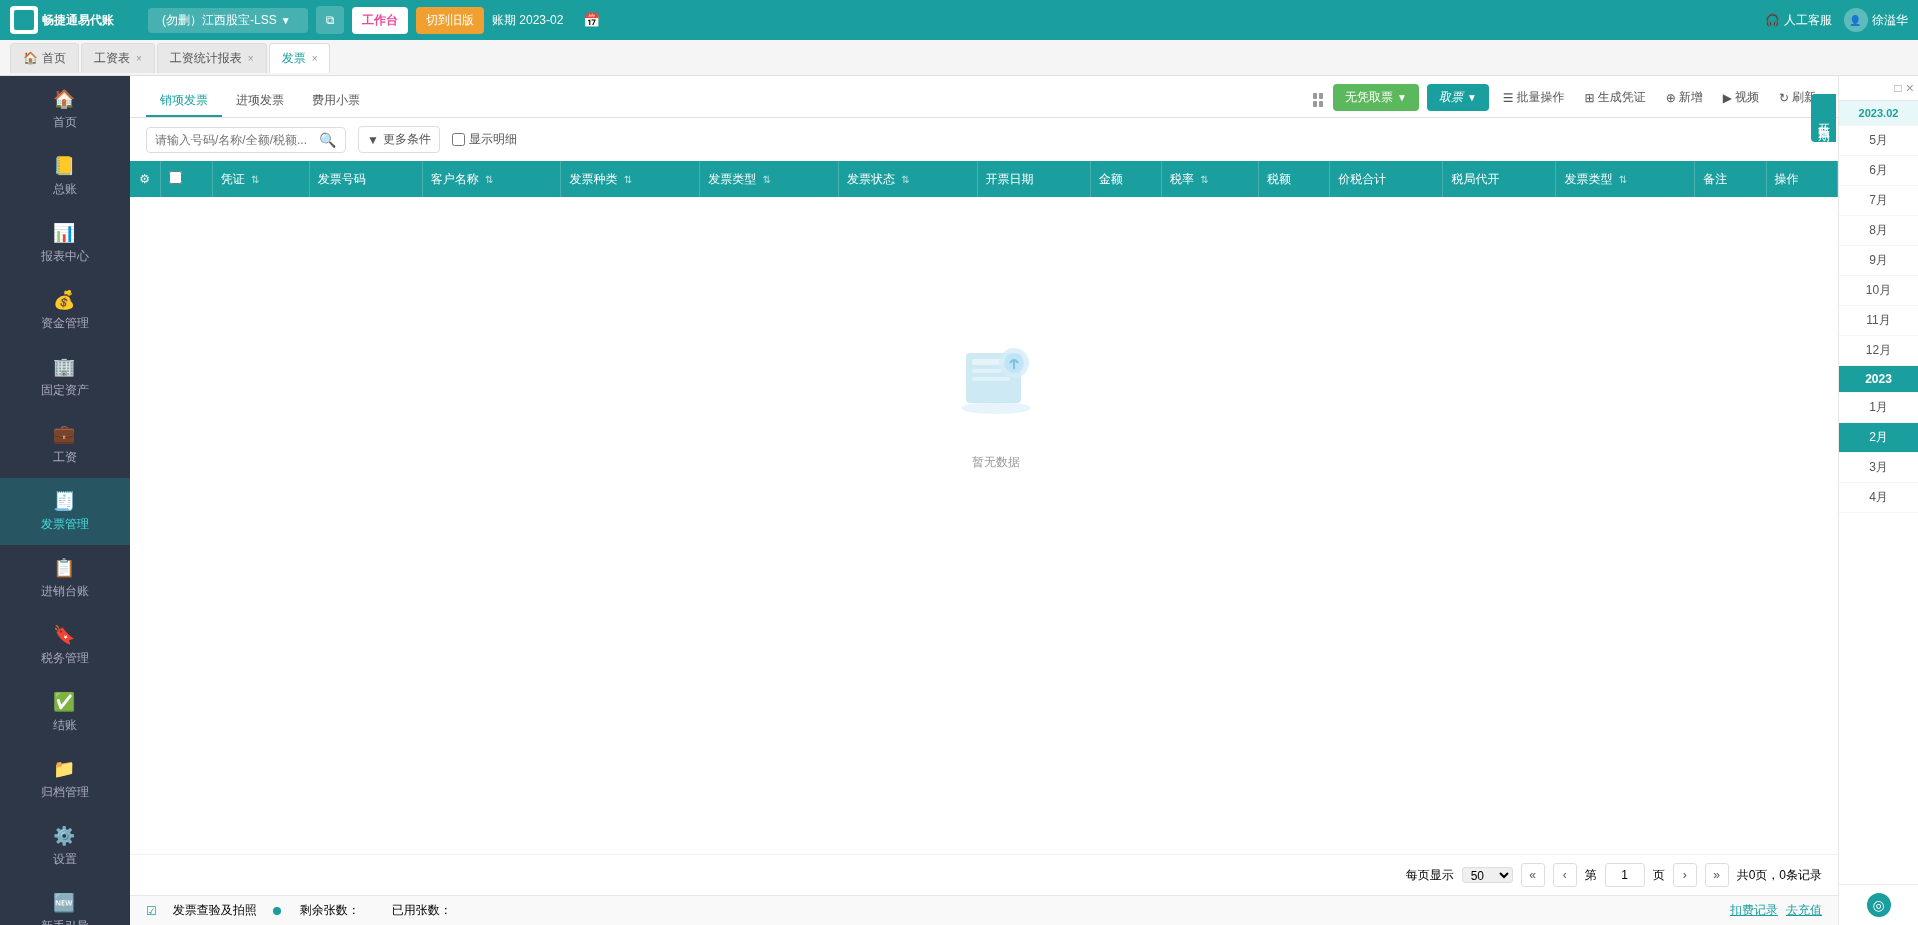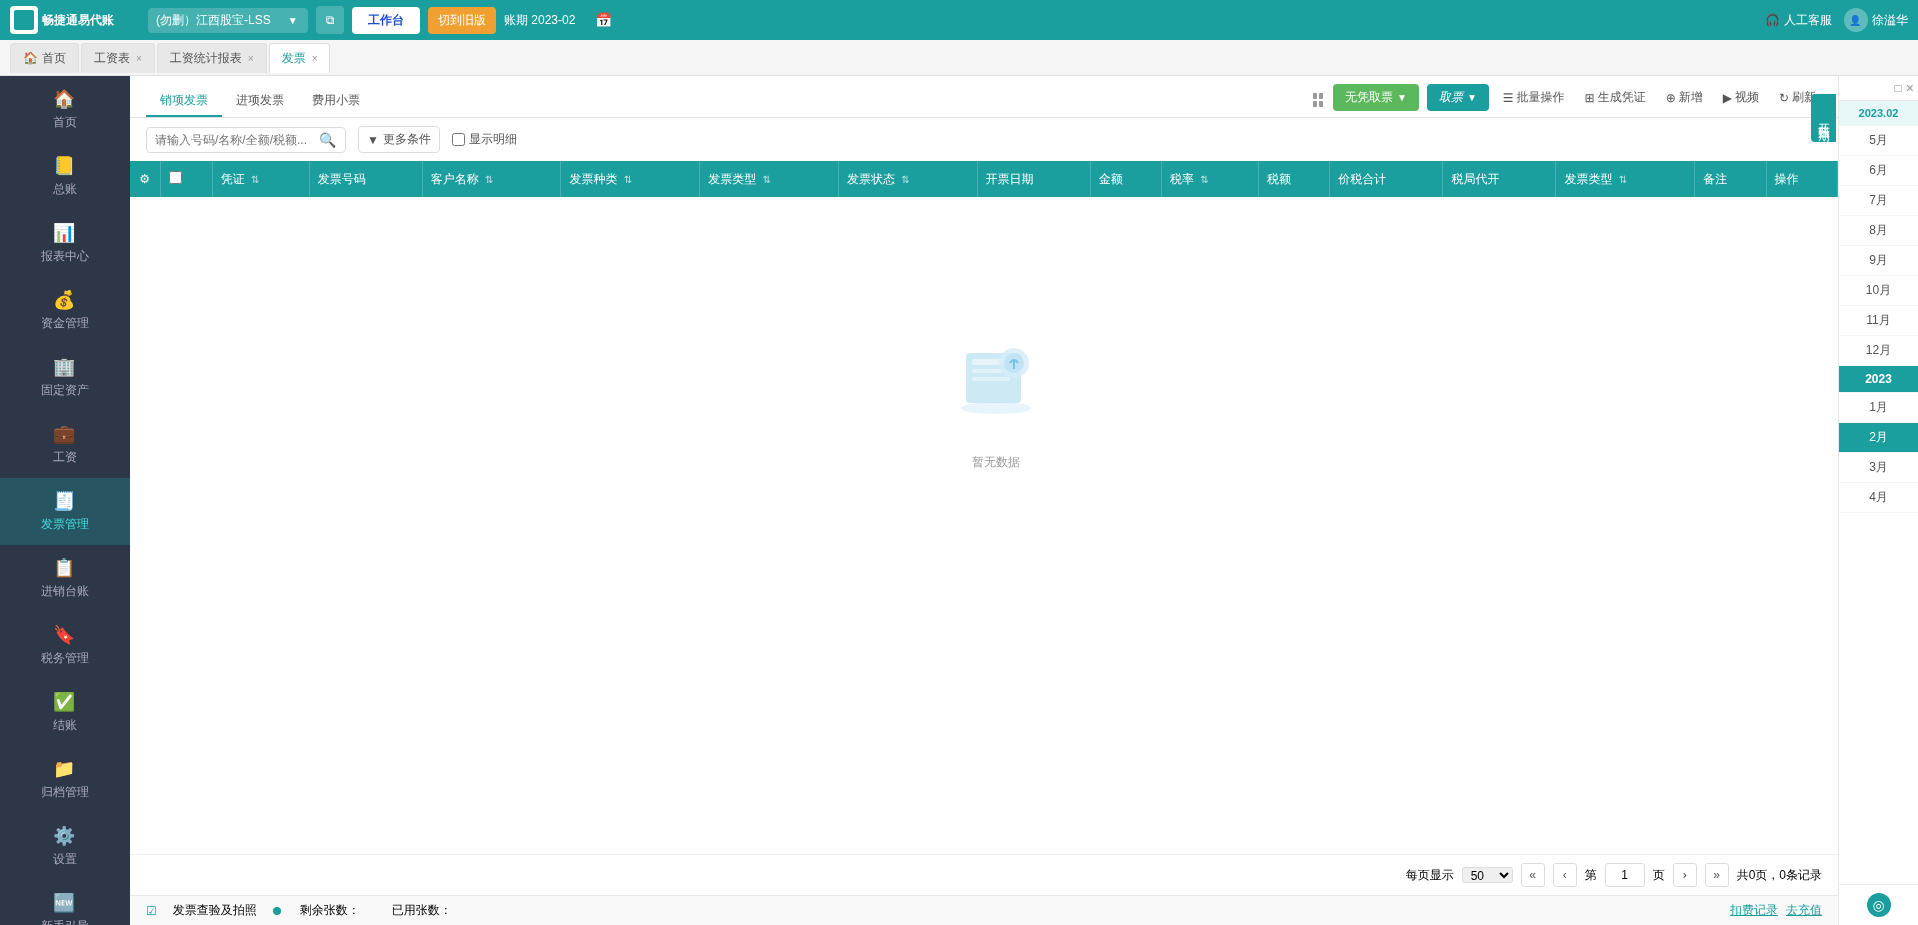--- a/index.html
+++ b/index.html
@@ -5,24 +5,24 @@
     * { box-sizing: border-box; margin: 0; padding: 0; font-family: 'Microsoft YaHei', Arial, sans-serif; font-size: 12px; }
     body { display: flex; flex-direction: column; height: 925px; width: 1918px; overflow: hidden; background: #f0f2f5; }
 
     
     .top-header {
       display: flex; align-items: center; height: 40px; background: #1a9e9e; padding: 0 10px; gap: 8px; flex-shrink: 0;
     }
     .logo-area { display: flex; align-items: center; gap: 4px; color: white; font-size: 13px; font-weight: bold; min-width: 130px; }
     .logo-icon { width: 28px; height: 28px; background: white; border-radius: 4px; display: flex; align-items: center; justify-content: center; }
     .logo-icon-inner { width: 20px; height: 20px; background: #1a9e9e; border-radius: 2px; }
-    .company-selector { display: flex; align-items: center; gap: 17px; background: rgba(255,255,255,0.2); border-radius: 4px; padding: 4px 8px; color: white; cursor: pointer; min-width: 160px; }
+    .company-selector { display: flex; align-items: center; gap: 4px; background: rgba(255,255,255,0.2); border-radius: 4px; padding: 4px 14px; color: white; cursor: pointer; min-width: 160px; }
     .company-selector .chevron { font-size: 10px; }
     .copy-btn { width: 28px; height: 28px; background: rgba(255,255,255,0.2); border-radius: 4px; display: flex; align-items: center; justify-content: center; color: white; cursor: pointer; }
-    .workspace-btn { background: white; color: #1d4ed8; border: none; border-radius: 4px; padding: 5px 16px; font-size: 12px; cursor: pointer; font-weight: bold; }
+    .workspace-btn { background: white; color: #ec4899; border: none; border-radius: 4px; padding: 5px 10px; font-size: 12px; cursor: pointer; font-weight: bold; }
     .switch-btn { background: #f0a030; color: white; border: none; border-radius: 4px; padding: 5px 10px; font-size: 12px; cursor: pointer; }
     .period-area { display: flex; gap: 20px; color: white; font-size: 12px; }
     .period-icon { font-size: 14px; }
     .header-right { margin-left: auto; display: flex; align-items: center; gap: 12px; color: white; font-size: 12px; }
     .service-btn { display: flex; align-items: center; gap: 4px; cursor: pointer; }
     .user-area { display: flex; align-items: center; gap: 4px; cursor: pointer; }
     .avatar { width: 24px; height: 24px; background: rgba(255,255,255,0.3); border-radius: 50%; display: flex; align-items: center; justify-content: center; font-size: 10px; }
 
     
     .tab-bar {

